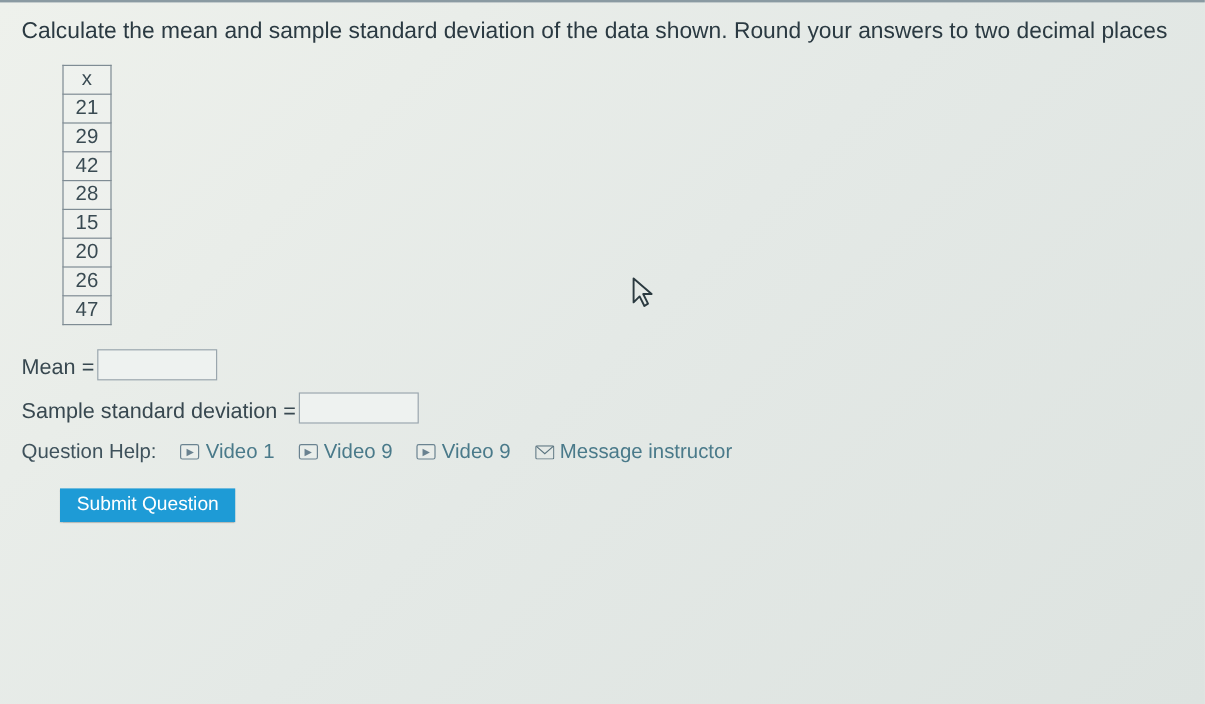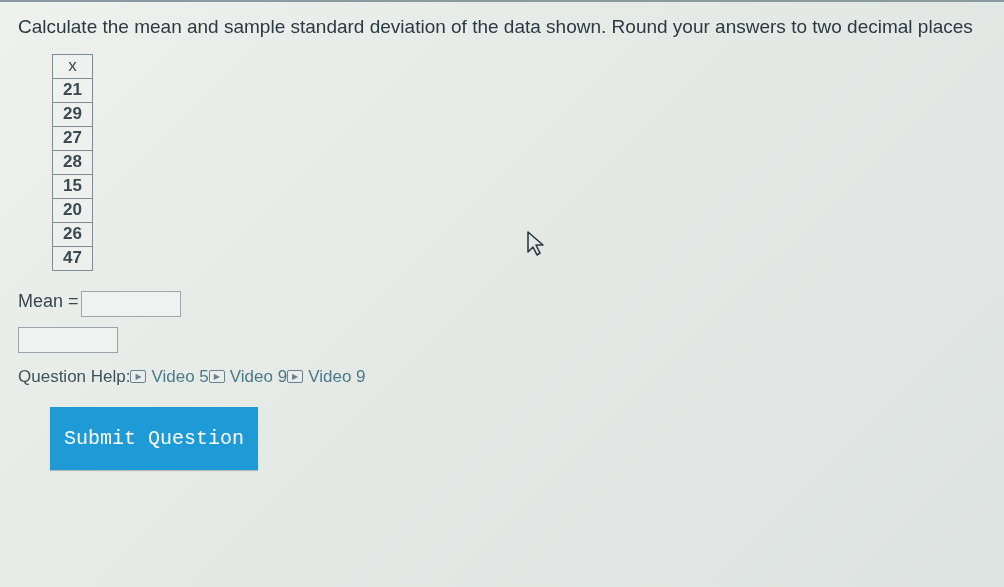--- a/index.html
+++ b/index.html
@@ -32,54 +32,54 @@
   .data-table {
     border-collapse: collapse;
     margin-left: 34px;
     margin-bottom: 20px;
   }
   .data-table th, .data-table td {
     border: 1px solid #7f8c94;
     padding: 1px 10px;
     text-align: center;
     font-size: 17px;
-    font-weight: 700;
+    font-weight: 400;
     color: #394a52;
     background: rgba(255,255,255,0.15);
     min-width: 30px;
     height: 24px;
   }
   .data-table th {
     font-weight: 400;
   }
   .answer-row {
     margin: 8px 0 10px 0;
     font-size: 18px;
     color: #384850;
     display: flex;
-    align-items: flex-start;
+    align-items: flex-end;
     gap: 2px;
   }
   .answer-input {
     display: inline-block;
     width: 100px;
     height: 26px;
     border: 1px solid #9aa6ad;
     background: #eef2f0;
     padding: 2px 4px;
     font-size: 15px;
     color: #333;
   }
   .help-row {
     margin: 14px 0 20px 0;
     font-size: 17px;
     color: #3f525c;
     display: flex;
     align-items: center;
-    gap: 0;
+    gap: 20px;
     flex-wrap: wrap;
   }
   .help-link {
     color: #4a7a8a;
     text-decoration: none;
     display: inline-flex;
     align-items: center;
     gap: 5px;
     cursor: pointer;
   }
@@ -97,25 +97,25 @@
   }
   .mail-ico {
     display: inline-flex;
     width: 16px;
     height: 12px;
   }
   .submit-btn {
     display: inline-block;
     background: #1e9bd6;
     color: #ffffff;
-    font-size: 20px;
-    padding: 20px 14px;
+    font-size: 16px;
+    padding: 5px 14px;
     border: none;
     cursor: pointer;
-    font-family: Liberation Mono, monospace;
+    font-family: Liberation Sans, sans-serif;
     margin-left: 32px;
     box-shadow: 0 1px 1px rgba(0,0,0,0.2);
   }
   .cursor {
     position: absolute;
     left: 525px;
     top: 228px;
     width: 22px;
     height: 28px;
     pointer-events: none;
@@ -136,21 +136,21 @@
         </tr>
   </thead>
   <tbody>
     <tr>
           <td>21</td>
         </tr>
     <tr>
           <td>29</td>
         </tr>
     <tr>
-          <td>27</td>
+          <td>42</td>
         </tr>
     <tr>
           <td>28</td>
         </tr>
     <tr>
           <td>15</td>
         </tr>
     <tr>
           <td>20</td>
         </tr>
@@ -162,41 +162,51 @@
         </tr>
   </tbody>
 </table>
 
 <div class="answer-row">
   <span>Mean =</span>
   <input class="answer-input" type="text" value="" style="">
 </div>
 
 <div class="answer-row">
+  <span>Sample standard deviation =</span>
   <input class="answer-input" type="text" value="" style="">
 </div>
 
 <div class="help-row">
   <span>Question Help:</span>
 
   <a class="help-link">
     <span class="ico">▶</span>
-    <span>Video 5</span>
+    <span>Video 1</span>
   </a>
 
   <a class="help-link">
     <span class="ico">▶</span>
     <span>Video 9</span>
   </a>
 
   <a class="help-link">
     <span class="ico">▶</span>
     <span>Video 9</span>
   </a>
 
+  <a class="help-link">
+    <span class="mail-ico">
+      <svg viewBox="0 0 16 12" width="16" height="12">
+        <rect x="0.5" y="0.5" width="15" height="11" rx="1" fill="none" stroke="#5c7580" stroke-width="1"></rect>
+        <path d="M1 1 L8 7 L15 1" fill="none" stroke="#5c7580" stroke-width="1"></path>
+      </svg>
+    </span>
+    <span>Message instructor</span>
+  </a>
 </div>
 
 <button class="submit-btn">Submit Question</button>
 
 <svg class="cursor" viewBox="0 0 20 28">
   <path d="M2 2 L2 22 L7 17 L11 25 L14 23 L10 15 L17 15 Z" fill="none" stroke="#2b3a40" stroke-width="1.6" stroke-linejoin="round"></path>
 </svg>
 
 </div>
 

